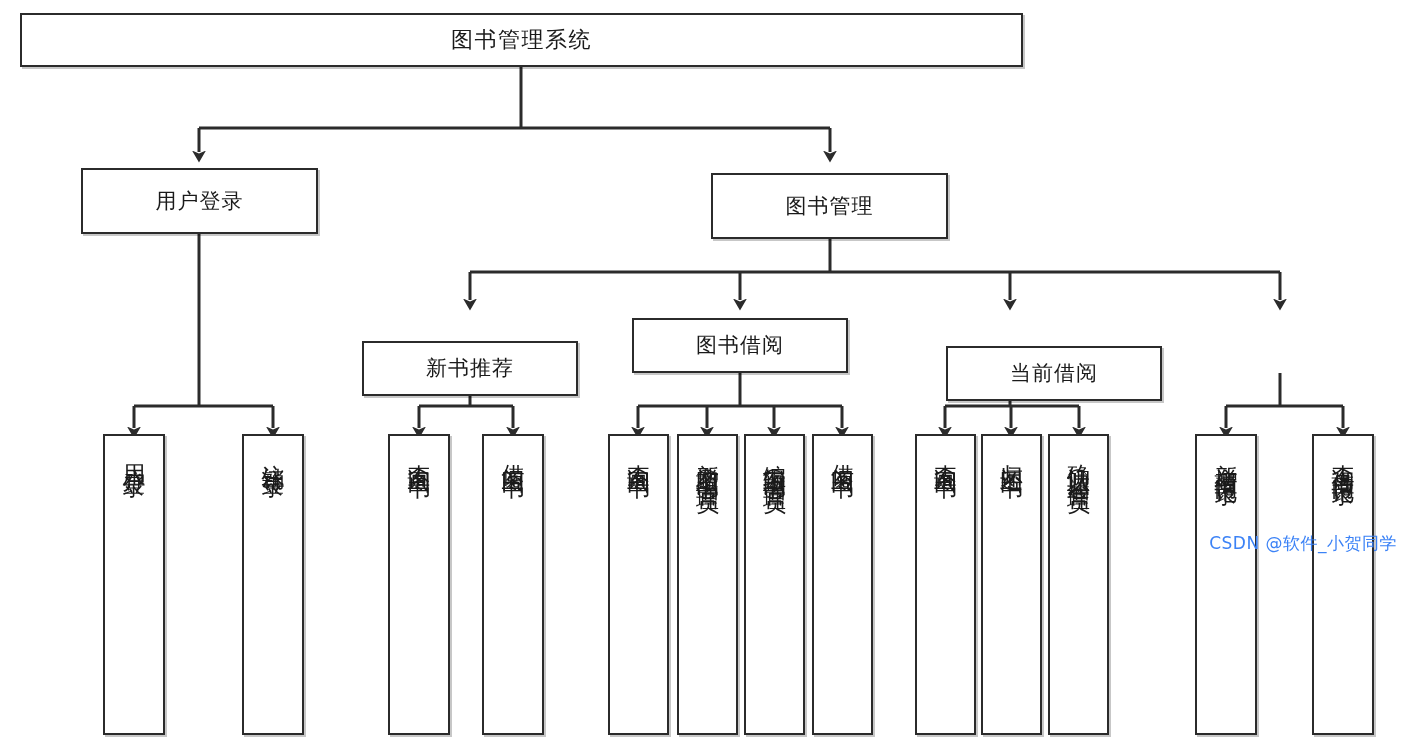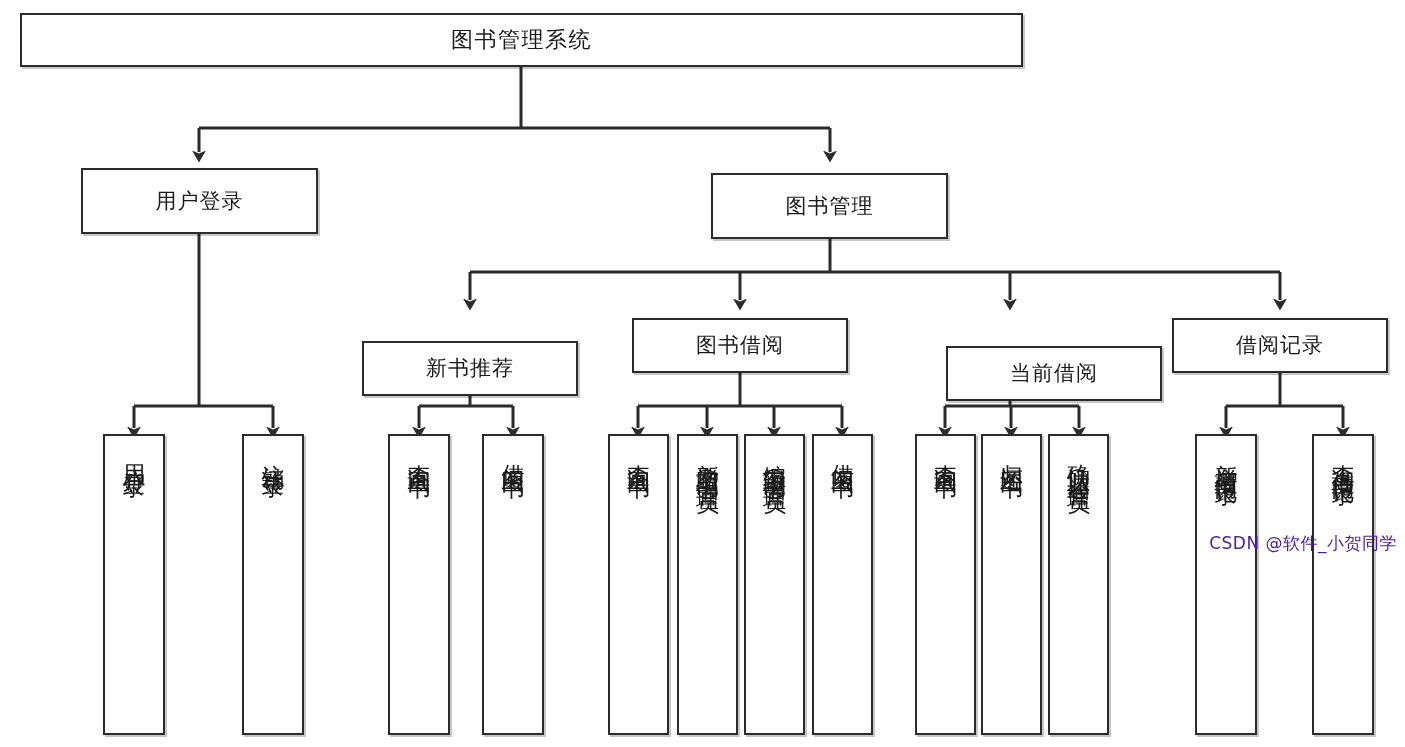--- a/index.html
+++ b/index.html
@@ -46,21 +46,21 @@
     font-size:23px;
     letter-spacing:4px;
     line-height:1;
     margin:0 auto;
   }
 
   #watermark{
     position:absolute;
     right:8px;bottom:4px;
     font-size:17px;
-    color:#4c1d95;
+    color:#3b82f6;
     letter-spacing:0.5px;
     white-space:nowrap;
     pointer-events:none;
   }
 </style>
 </head>
 <body>
 
 <div id="stage">
 
@@ -131,23 +131,20 @@
   </div>
 
   <div class="node h" style="left:632px;top:318px;width:216px;height:55px;">
     <span class="lbl">图书借阅</span>
   </div>
 
   <div class="node h" style="left:946px;top:318px;width:216px;height:55px;margin-top:28px;">
     <span class="lbl">当前借阅</span>
   </div>
 
-  <div class="node h" style="left:1172px;top:318px;width:216px;height:55px;">
-    <span class="lbl">借阅记录</span>
-  </div>
 
   <div class="node v" style="left:103px;top:434px;width:62px;height:301px;">
     <span class="lbl">用户登录</span>
   </div>
   <div class="node v" style="left:242px;top:434px;width:62px;height:301px;">
     <span class="lbl">注销登录</span>
   </div>
 
   <div class="node v" style="left:388px;top:434px;width:62px;height:301px;">
     <span class="lbl">查询图书</span>

